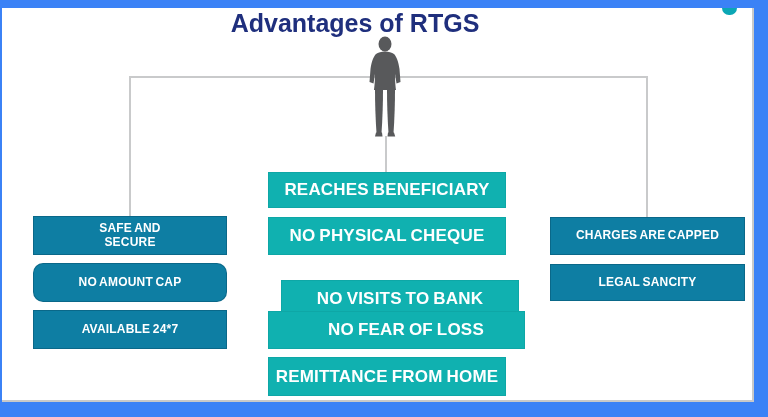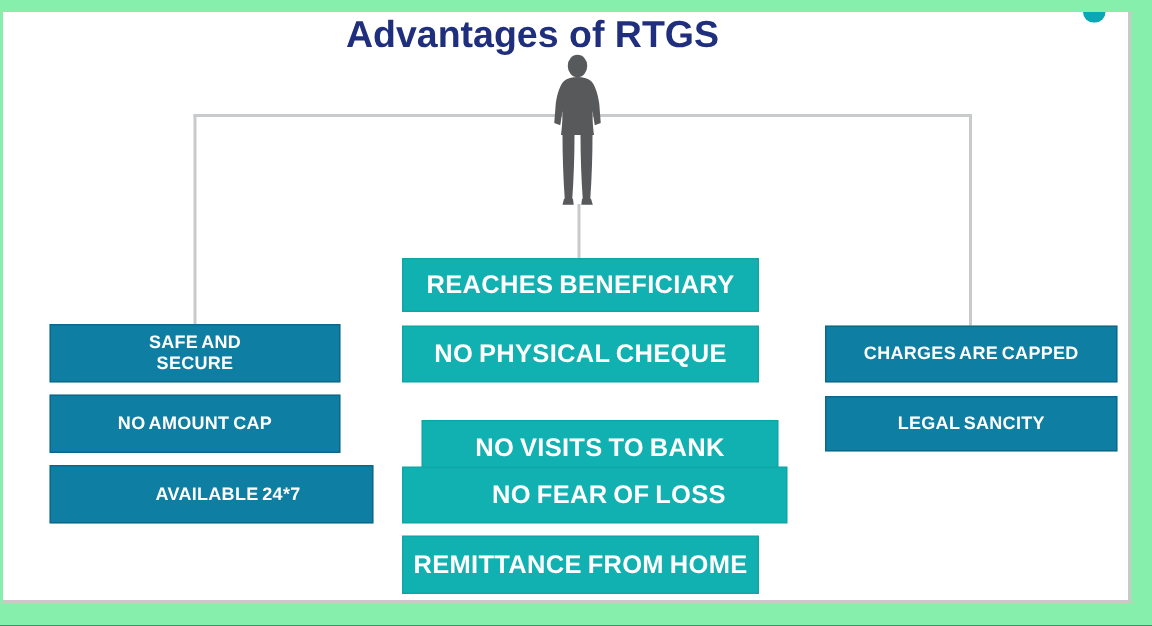--- a/index.html
+++ b/index.html
@@ -1,17 +1,17 @@
 <!DOCTYPE html>
 <html><head>
 <meta charset="utf-8">
 <style>
   html,body{margin:0;padding:0;background:#222;}
   .stage{
-    position:relative;width:768px;height:417px;background:#86efac;overflow:hidden;
+    position:relative;width:768px;height:417px;background:#3b82f6;overflow:hidden;
     font-family:"Liberation Sans","DejaVu Sans",sans-serif;
   }
   .slide{
     position:absolute;left:2px;top:8px;width:750px;height:392px;background:#fff;
     border-right:2px solid #c9c9c9;border-bottom:2px solid #c9c9c9;
   }
   .slide-title{
     position:absolute;left:130px;top:9px;width:450px;height:28px;line-height:28px;
     text-align:center;font-size:25px;font-weight:bold;color:#1F2F7D;letter-spacing:0px;
   }
@@ -27,22 +27,22 @@
   .person{position:absolute;left:360px;top:36px;width:50px;height:104px;}
   .abox{
     position:absolute;display:flex;align-items:center;justify-content:center;
     color:#fff;font-weight:bold;text-align:center;
     white-space:pre-line;line-height:1.15;word-spacing:-1px;letter-spacing:0.2px;
   }
   .side-box{background:#0E7EA3;border:1px solid rgba(0,40,60,0.25);font-size:12px;}
   .center-box{background:#10B1B0;border:1px solid rgba(0,80,80,0.10);font-size:17px;}
   
   .l0{left:33px;top:216px;width:192px;height:37px;}
-  .l1{left:33px;top:263px;width:192px;height:37px;}
-  .l2{left:33px;top:310px;width:192px;height:37px;padding-left:22px;}
+  .l1{left:33px;top:263px;width:192px;height:37px;border-radius:10px;}
+  .l2{left:33px;top:310px;width:192px;height:37px;}
   
   .c0{left:268px;top:172px;width:236px;height:34px;}
   .c1{left:268px;top:217px;width:236px;height:36px;}
   .c2{left:281px;top:264px;width:236px;height:35px;margin-top:16px;}
   .c3{left:268px;top:311px;width:236px;height:36px;padding-left:19px;}
   .c4{left:268px;top:357px;width:236px;height:37px;}
   
   .r0{left:550px;top:217px;width:193px;height:36px;}
   .r1{left:550px;top:264px;width:193px;height:35px;text-align:right;}
 </style>

